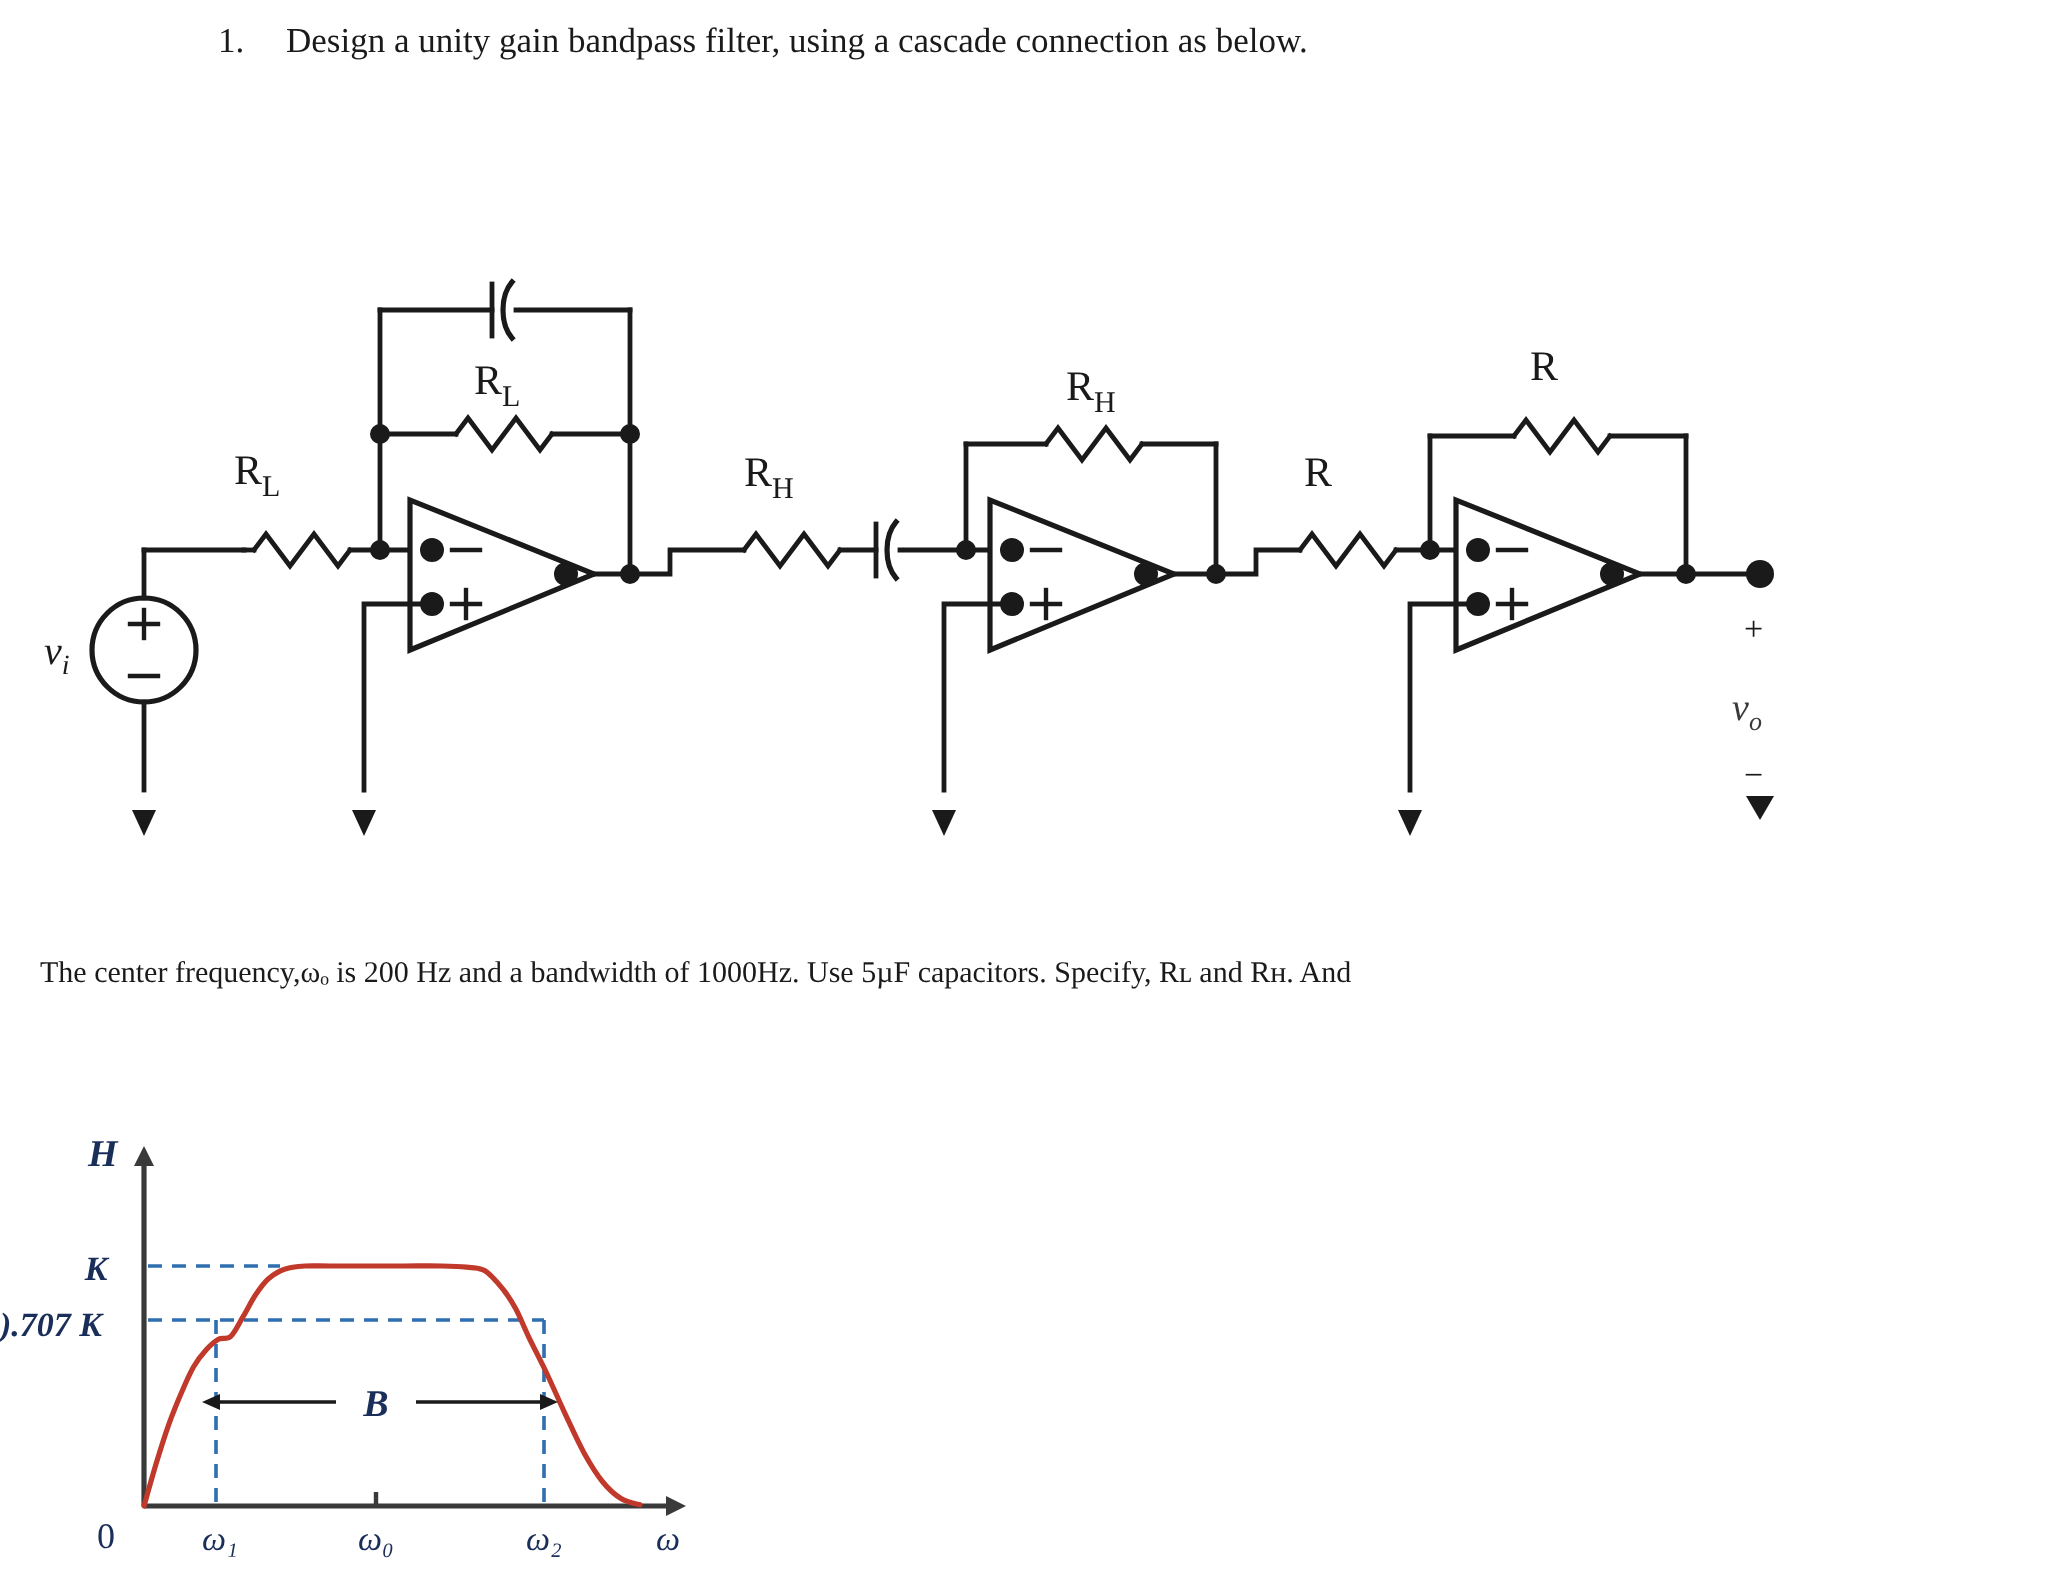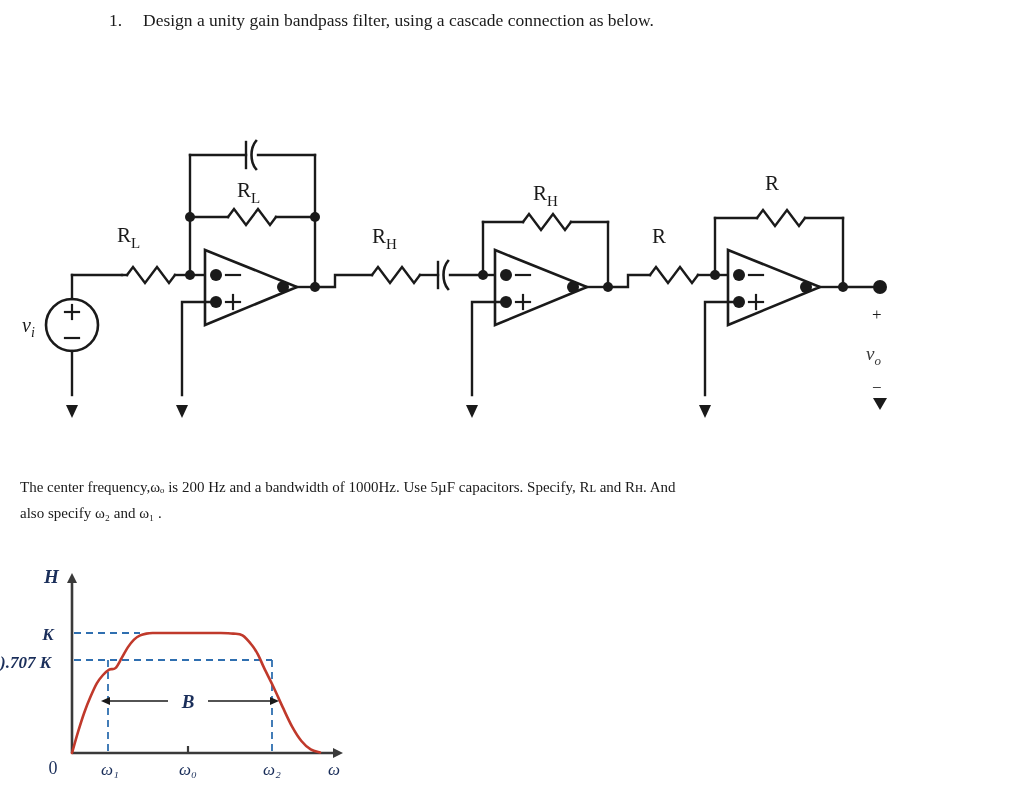--- a/index.html
+++ b/index.html
@@ -251,21 +251,20 @@
     <text x="866" y="240" font-size="19" font-style="italic" fill="#3a3a3a">
       <tspan>v</tspan><tspan dy="5" font-size="13">o</tspan>
     </text>
     <text x="872" y="273" font-size="17">−</text>
   </g>
 </svg>
 </div>
 
 <div class="body-paragraph">
   <span>The center frequency,ωₒ is 200 Hz and a bandwidth of 1000Hz. Use 5µF capacitors. Specify, Rʟ and Rʜ. And</span>
-  <span class="ln2">also specify ω₂ and ω₁ .</span>
 </div>
 
 <div class="plot-figure">
 <svg width="400" height="235" viewBox="0 0 400 235" xmlns="http://www.w3.org/2000/svg">
   <defs>
     <marker id="axarrow" markerWidth="11" markerHeight="11" refX="1" refY="5.5" orient="auto" markerUnits="userSpaceOnUse">
       <path d="M0,0.5 L10,5.5 L0,10.5 Z" fill="#3a3a3a"></path>
     </marker>
     <marker id="bL" markerWidth="11" markerHeight="9" refX="9" refY="4.5" orient="auto" markerUnits="userSpaceOnUse">
       <path d="M9,0.5 L0,4.5 L9,8.5 Z" fill="#1a1a1a"></path>

